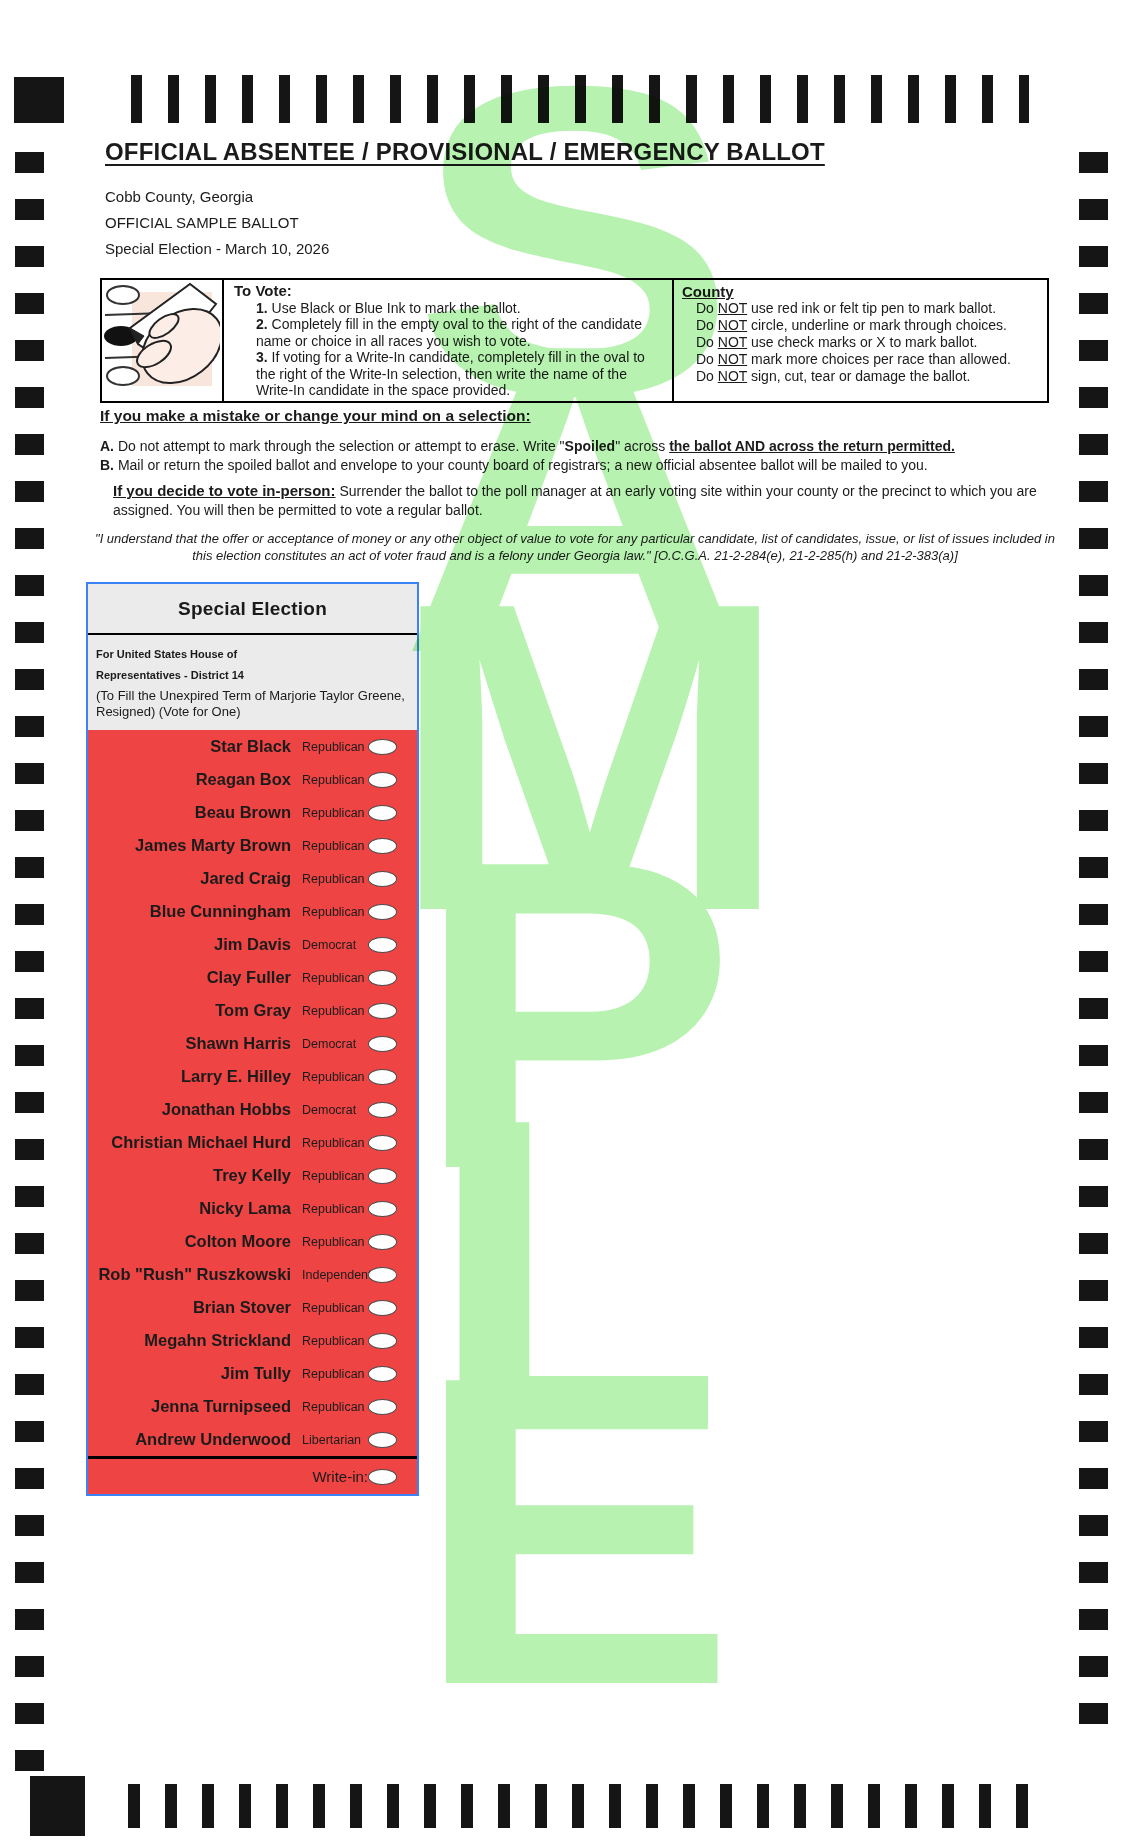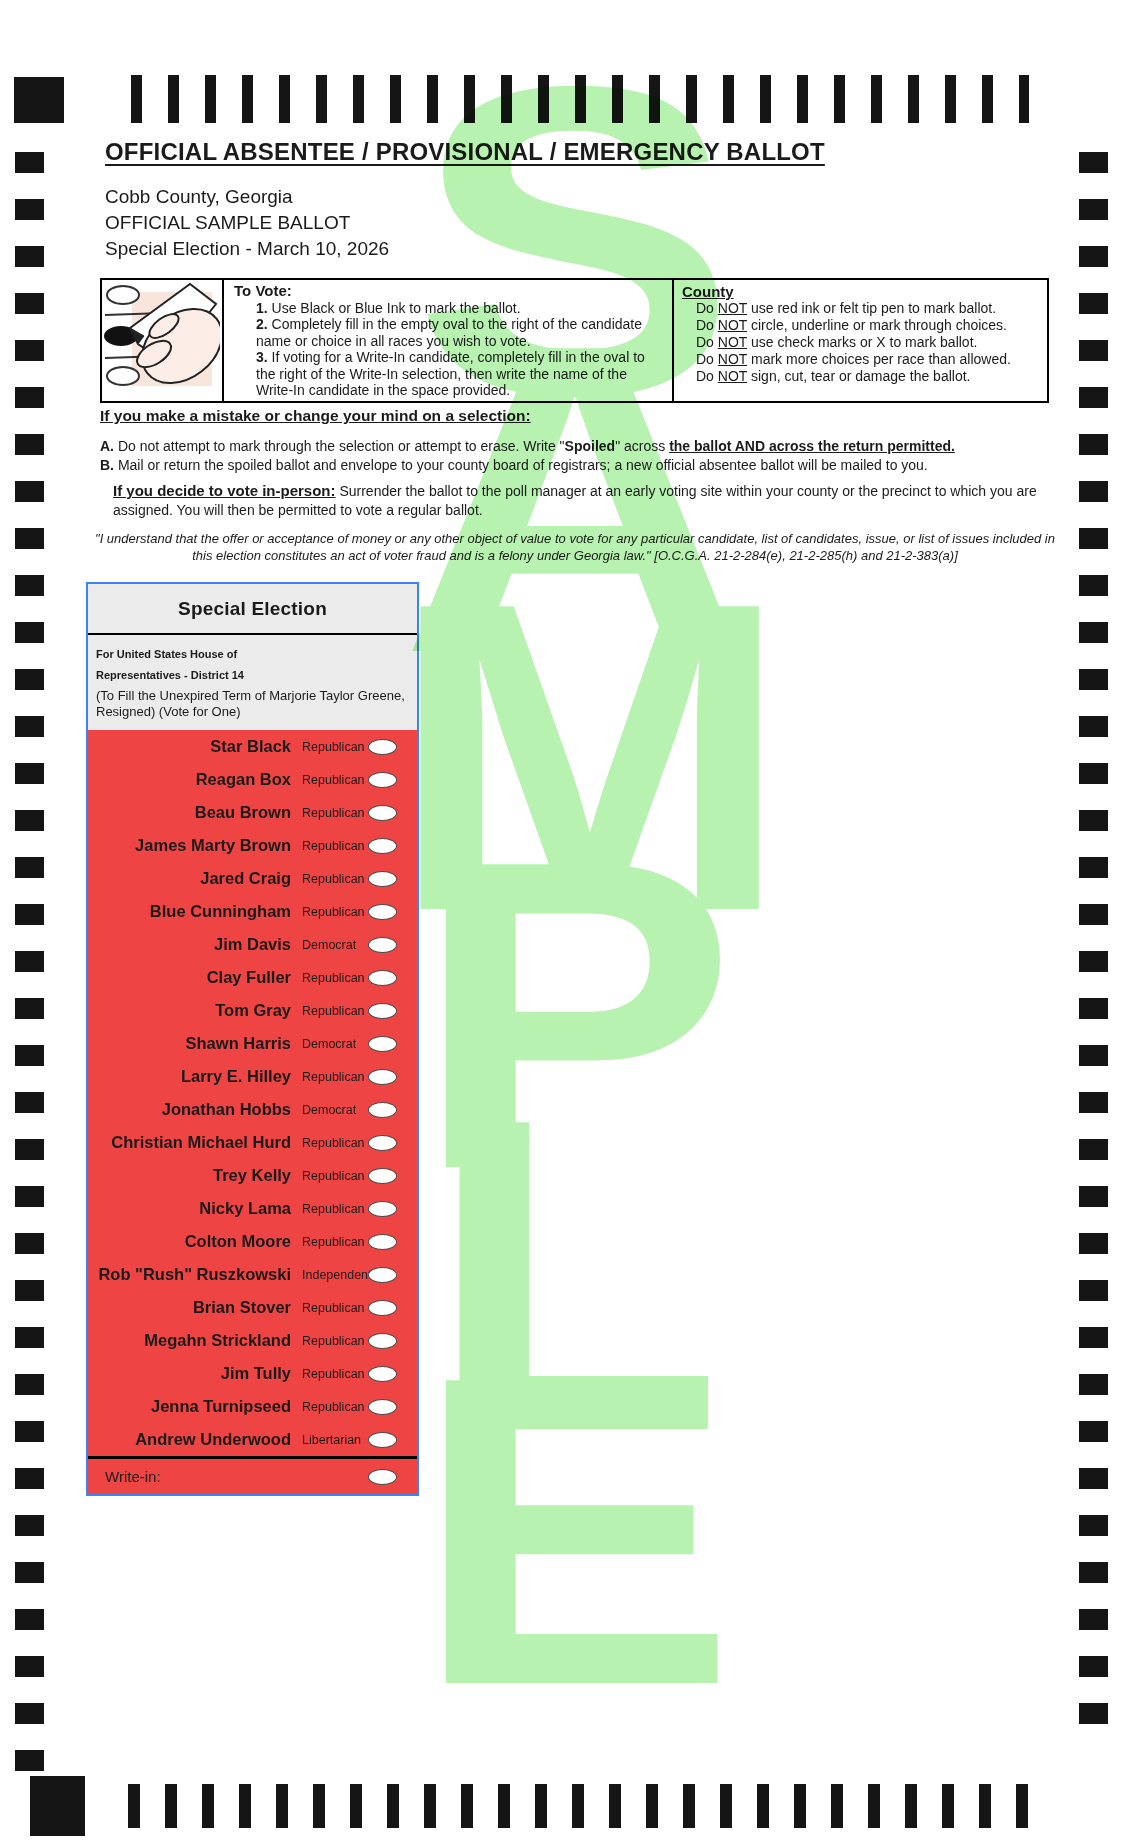--- a/index.html
+++ b/index.html
@@ -27,21 +27,21 @@
     color:#b7f2b0;mix-blend-mode:multiply;pointer-events:none;
     transform:scaleX(1.1);transform-origin:50% 0;
   }
 
   
   .hdr{position:absolute;left:105px;top:138px;width:945px;z-index:10;}
   .hdr h1{
     margin:0;font-size:24px;font-weight:bold;letter-spacing:.2px;
     text-decoration:underline;text-underline-offset:4px;text-decoration-thickness:2px;
   }
-  .hdr .sub{margin-top:18px;font-size:19px;line-height:26px;}
+  .hdr .sub{margin-top:18px;font-size:15px;line-height:26px;}
 
   
   .instr{
     position:absolute;left:100px;top:278px;width:945px;height:121px;
     border:2px solid #000;display:flex;z-index:10;background:transparent;
   }
   .illo{width:120px;border-right:2px solid #000;position:relative;background:#fff;}
   .tovote{width:428px;padding:3px 10px 0 10px;font-size:14px;line-height:16.5px;}
   .tv-h{font-size:15px;font-weight:bold;}
   .tv-item{margin-left:22px;}
@@ -76,21 +76,21 @@
   .race-head{background:#ebebeb;padding:9px 8px 10px 8px;}
   .race-title{font-size:11px;font-weight:bold;line-height:21px;}
   .race-sub{font-size:13px;line-height:16px;margin-top:2px;}
   .crow{display:flex;align-items:center;height:33px;}
   .cname{flex:1;text-align:right;font-weight:bold;font-size:16.5px;white-space:nowrap;}
   .cparty{width:66px;margin-left:11px;font-size:12.5px;white-space:nowrap;}
   .oval{
     width:27px;height:14px;border:1.5px solid #4a4a4a;border-radius:50%;
     margin-right:20px;flex:none;background:#fff;cursor:pointer;
   }
-  .wi-row{display:flex;align-items:center;height:35px;border-top:3px solid #000;}
+  .wi-row{display:flex;align-items:center;height:35px;border-top:3px solid #000;text-align:right;}
   .wi-label{flex:1;font-size:15px;margin-left:17px;}
 </style>
 </head>
 <body>
 
 <div class="mark top-square"></div>
 <div class="top-bars" style="position:absolute;"></div>
 <div class="mark bottom-square"></div>
 <div class="bottom-bars" style="position:absolute;"></div>
 <div class="left-col" style="position:absolute;"></div>

